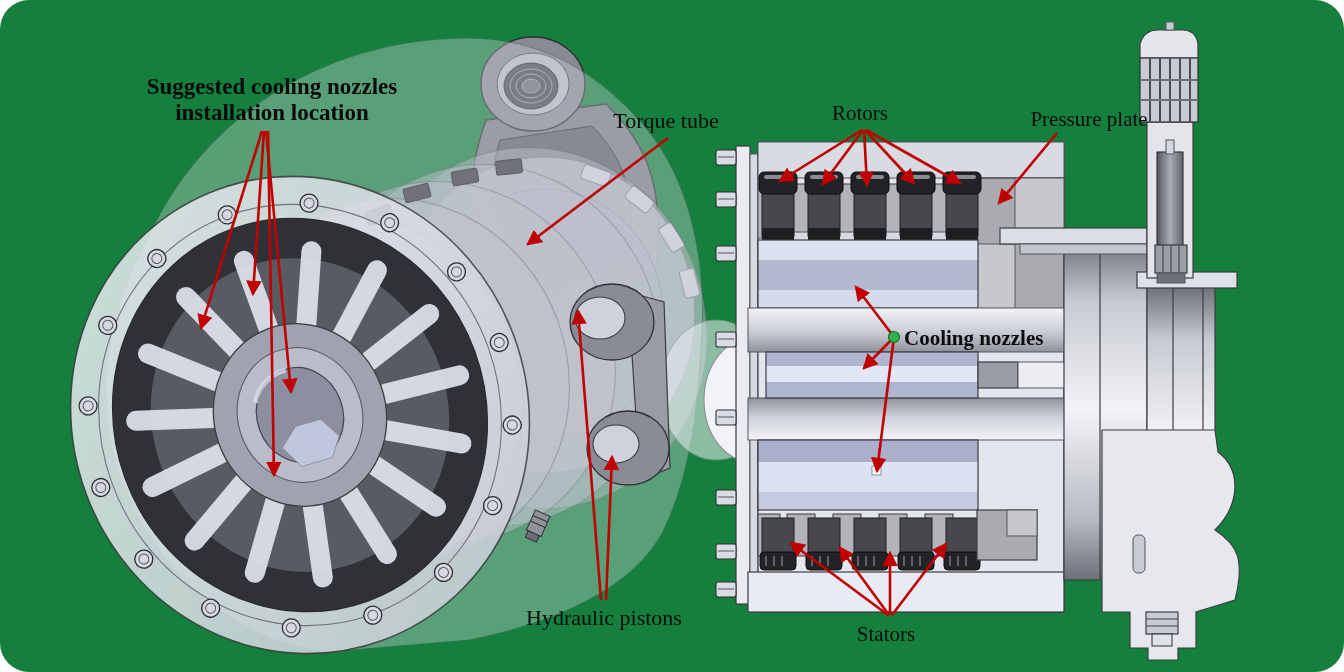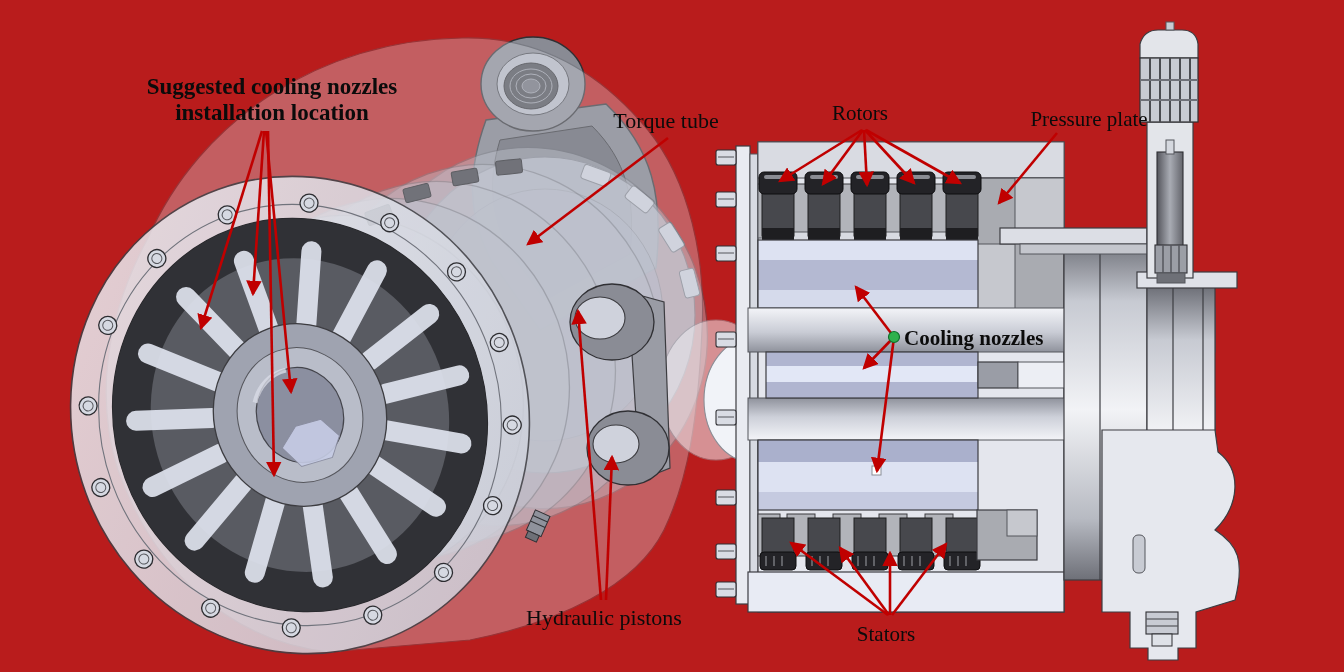--- a/index.html
+++ b/index.html
@@ -1,17 +1,17 @@
 <!DOCTYPE html>
 <html><head>
 <meta charset="utf-8">
 <style>
   html,body{margin:0;padding:0;background:#fff;}
-  #stage{position:relative;width:1344px;height:672px;background:#b91c1c;overflow:hidden;
-         font-family:"Liberation Serif","DejaVu Serif",serif;}
+  #stage{position:relative;width:1344px;height:672px;background:#15803d;overflow:hidden;
+         font-family:"Liberation Serif","DejaVu Serif",serif;border-radius:29px;}
   svg{display:block;}
   text{fill:#0b0b0b;}
   .lbl{font-size:22px;}
   .lbl-sm{font-size:21px;}
   .lbl-bold{font-size:23px;font-weight:bold;}
   .lbl-bold-sm{font-size:21px;font-weight:bold;}
   .arrow{stroke:#c00000;stroke-width:2.6;fill:none;}
   .outline{stroke:#3c3d42;stroke-width:1.2;}
   .thin{stroke:#55565c;stroke-width:1;}
 </style>

